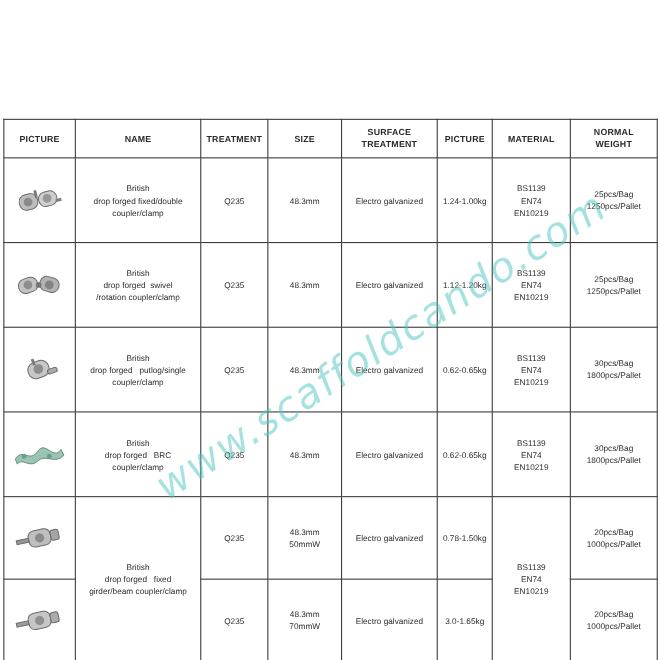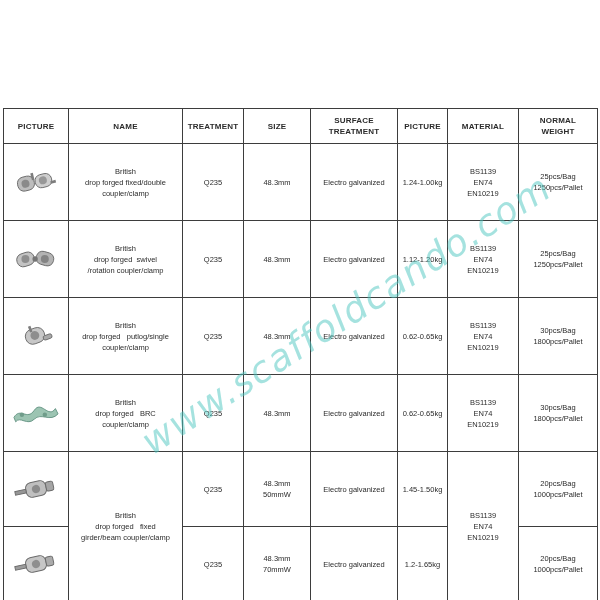--- a/index.html
+++ b/index.html
@@ -166,21 +166,21 @@
             </g>
           </svg>
         </td>
         <td class="name" rowspan="2">British
 drop forged   fixed
 girder/beam coupler/clamp</td>
         <td>Q235</td>
         <td>48.3mm
 50mmW</td>
         <td>Electro galvanized</td>
-        <td>1.45-1.50kg</td>
+        <td>0.78-1.50kg</td>
         <td rowspan="2">BS1139
 EN74
 EN10219</td>
         <td>20pcs/Bag
 1000pcs/Pallet</td>
       </tr>
 
       <tr style="height:36px">
         <td class="pic">
           <svg width="50" height="28" viewBox="0 0 54 30">
@@ -189,21 +189,21 @@
               <circle cx="27" cy="15" r="4.5" fill="#8f8f8f"></circle>
               <rect x="4" y="13" width="12" height="4" fill="#9c9c9c" stroke="#6a6a6a"></rect>
               <rect x="38" y="10" width="8" height="10" rx="2" fill="#ababab" stroke="#6a6a6a"></rect>
             </g>
           </svg>
         </td>
         <td>Q235</td>
         <td>48.3mm
 70mmW</td>
         <td>Electro galvanized</td>
-        <td>1.2-1.65kg</td>
+        <td>3.0-1.65kg</td>
         <td>20pcs/Bag
 1000pcs/Pallet</td>
       </tr>
 
     </tbody>
   </table>
 
   <div class="watermark" style="color: rgb(78, 199, 192);">www.scaffoldcando.com</div>
 
 </div>

